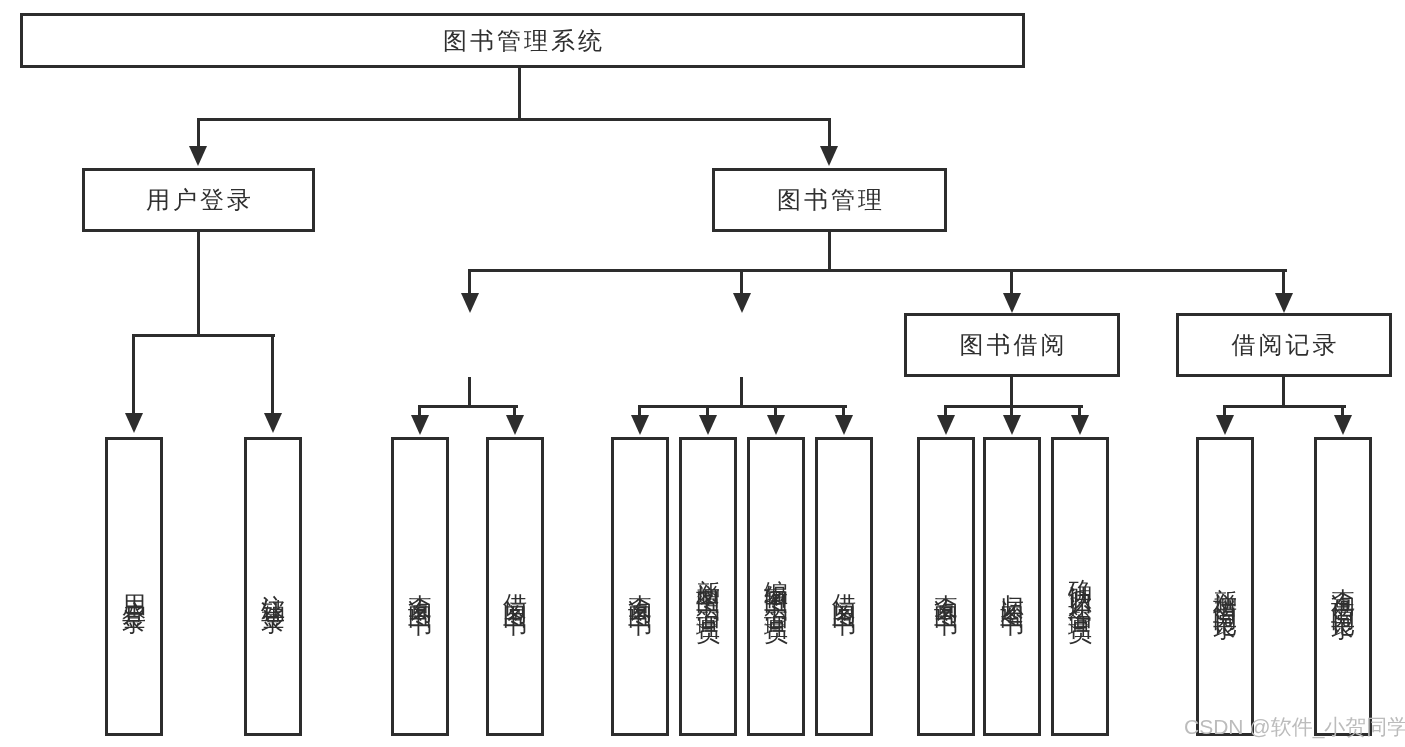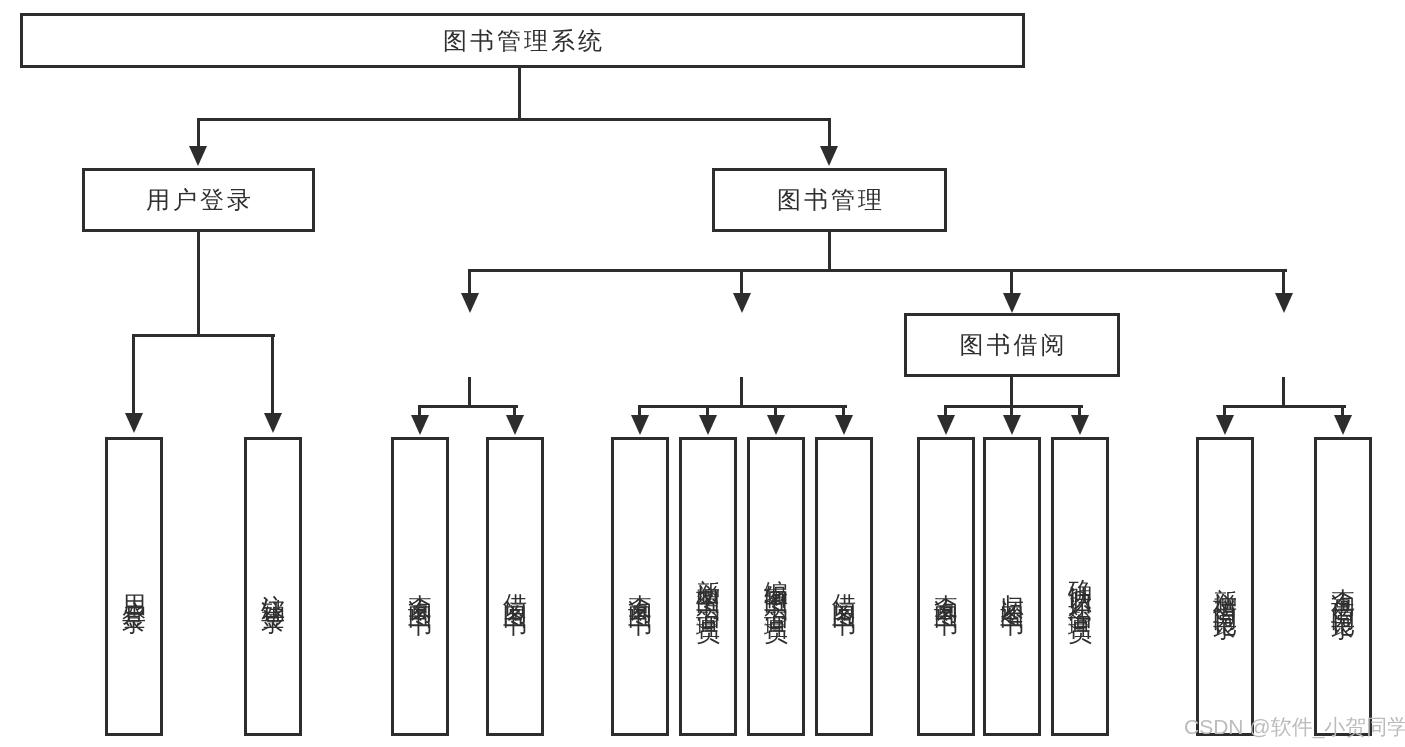--- a/index.html
+++ b/index.html
@@ -53,20 +53,23 @@
   <div class="box hbox" style="left:712px;top:168px;width:235px;height:64px;">
     <span>图书管理</span>
   </div>
 
 
 
   <div class="box hbox" style="left:904px;top:313px;width:216px;height:64px;">
     <span>图书借阅</span>
   </div>
 
+  <div class="box hbox" style="left:1176px;top:313px;width:216px;height:64px;">
+    <span>借阅记录</span>
+  </div>
 
   <div class="box vbox" style="left:105px;top:437px;width:58px;height:299px;">
     <span>用户登录</span>
   </div>
   <div class="box vbox" style="left:244px;top:437px;width:58px;height:299px;">
     <span>注销登录</span>
   </div>
 
   <div class="box vbox" style="left:391px;top:437px;width:58px;height:299px;">
     <span>查询图书</span>

